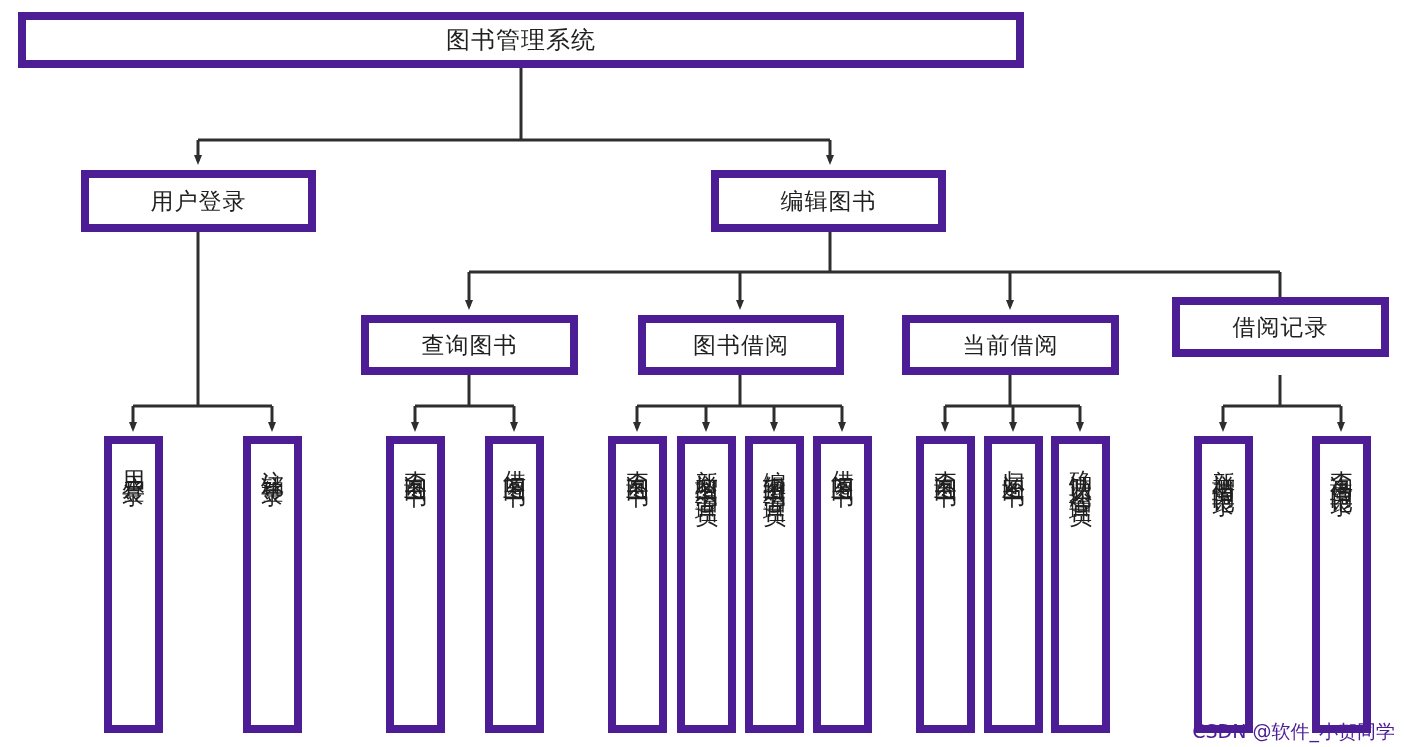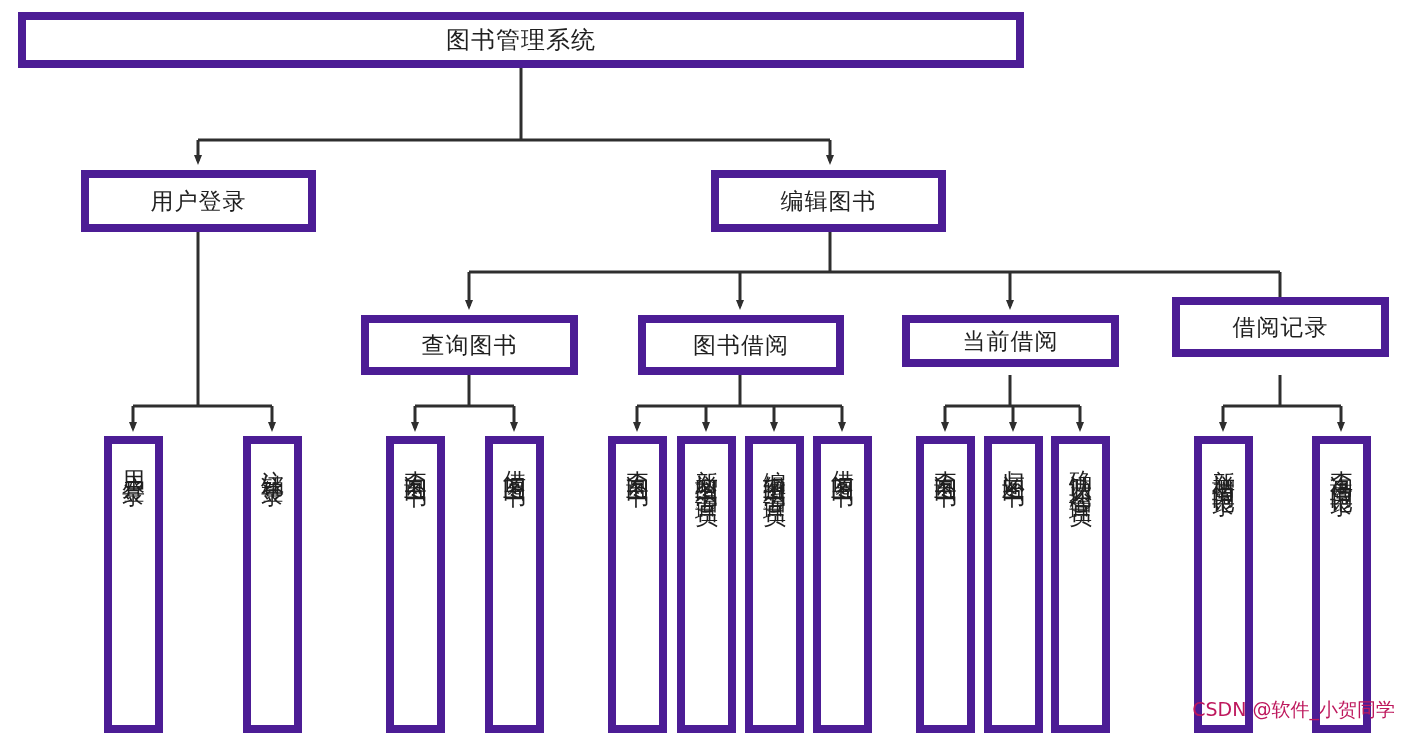--- a/index.html
+++ b/index.html
@@ -30,23 +30,23 @@
     writing-mode:vertical-rl;
     text-orientation:upright;
     letter-spacing:5px;
     line-height:1;
     white-space:nowrap;
   }
   .htext{white-space:nowrap;}
   .watermark{
     position:absolute;
     right:10px;
-    bottom:24px;
+    bottom:2px;
     font-size:19px;
-    color:#be185d;
+    color:#4c1d95;
     white-space:nowrap;
     pointer-events:none;
   }
 </style>
 </head>
 <body>
 
 <div id="stage">
 
   <svg id="links" viewBox="0 0 1405 747">
@@ -109,21 +109,21 @@
   <div class="node h" style="left:711px;top:170px;width:235px;height:62px;">
     <span class="htext">编辑图书</span>
   </div>
 
   <div class="node h" style="left:361px;top:315px;width:217px;height:60px;">
     <span class="htext">查询图书</span>
   </div>
   <div class="node h" style="left:602px;top:315px;width:206px;height:60px;margin-left:36px;">
     <span class="htext">图书借阅</span>
   </div>
-  <div class="node h" style="left:902px;top:315px;width:217px;height:52px;">
+  <div class="node h" style="left:902px;top:315px;width:217px;height:60px;">
     <span class="htext">当前借阅</span>
   </div>
   <div class="node h" style="left:1172px;top:297px;width:217px;height:60px;">
     <span class="htext">借阅记录</span>
   </div>
 
   <div class="node v" style="left:104px;top:436px;width:59px;height:297px;">
     <span class="vtext">用户登录</span>
   </div>
   <div class="node v" style="left:243px;top:436px;width:59px;height:297px;">

